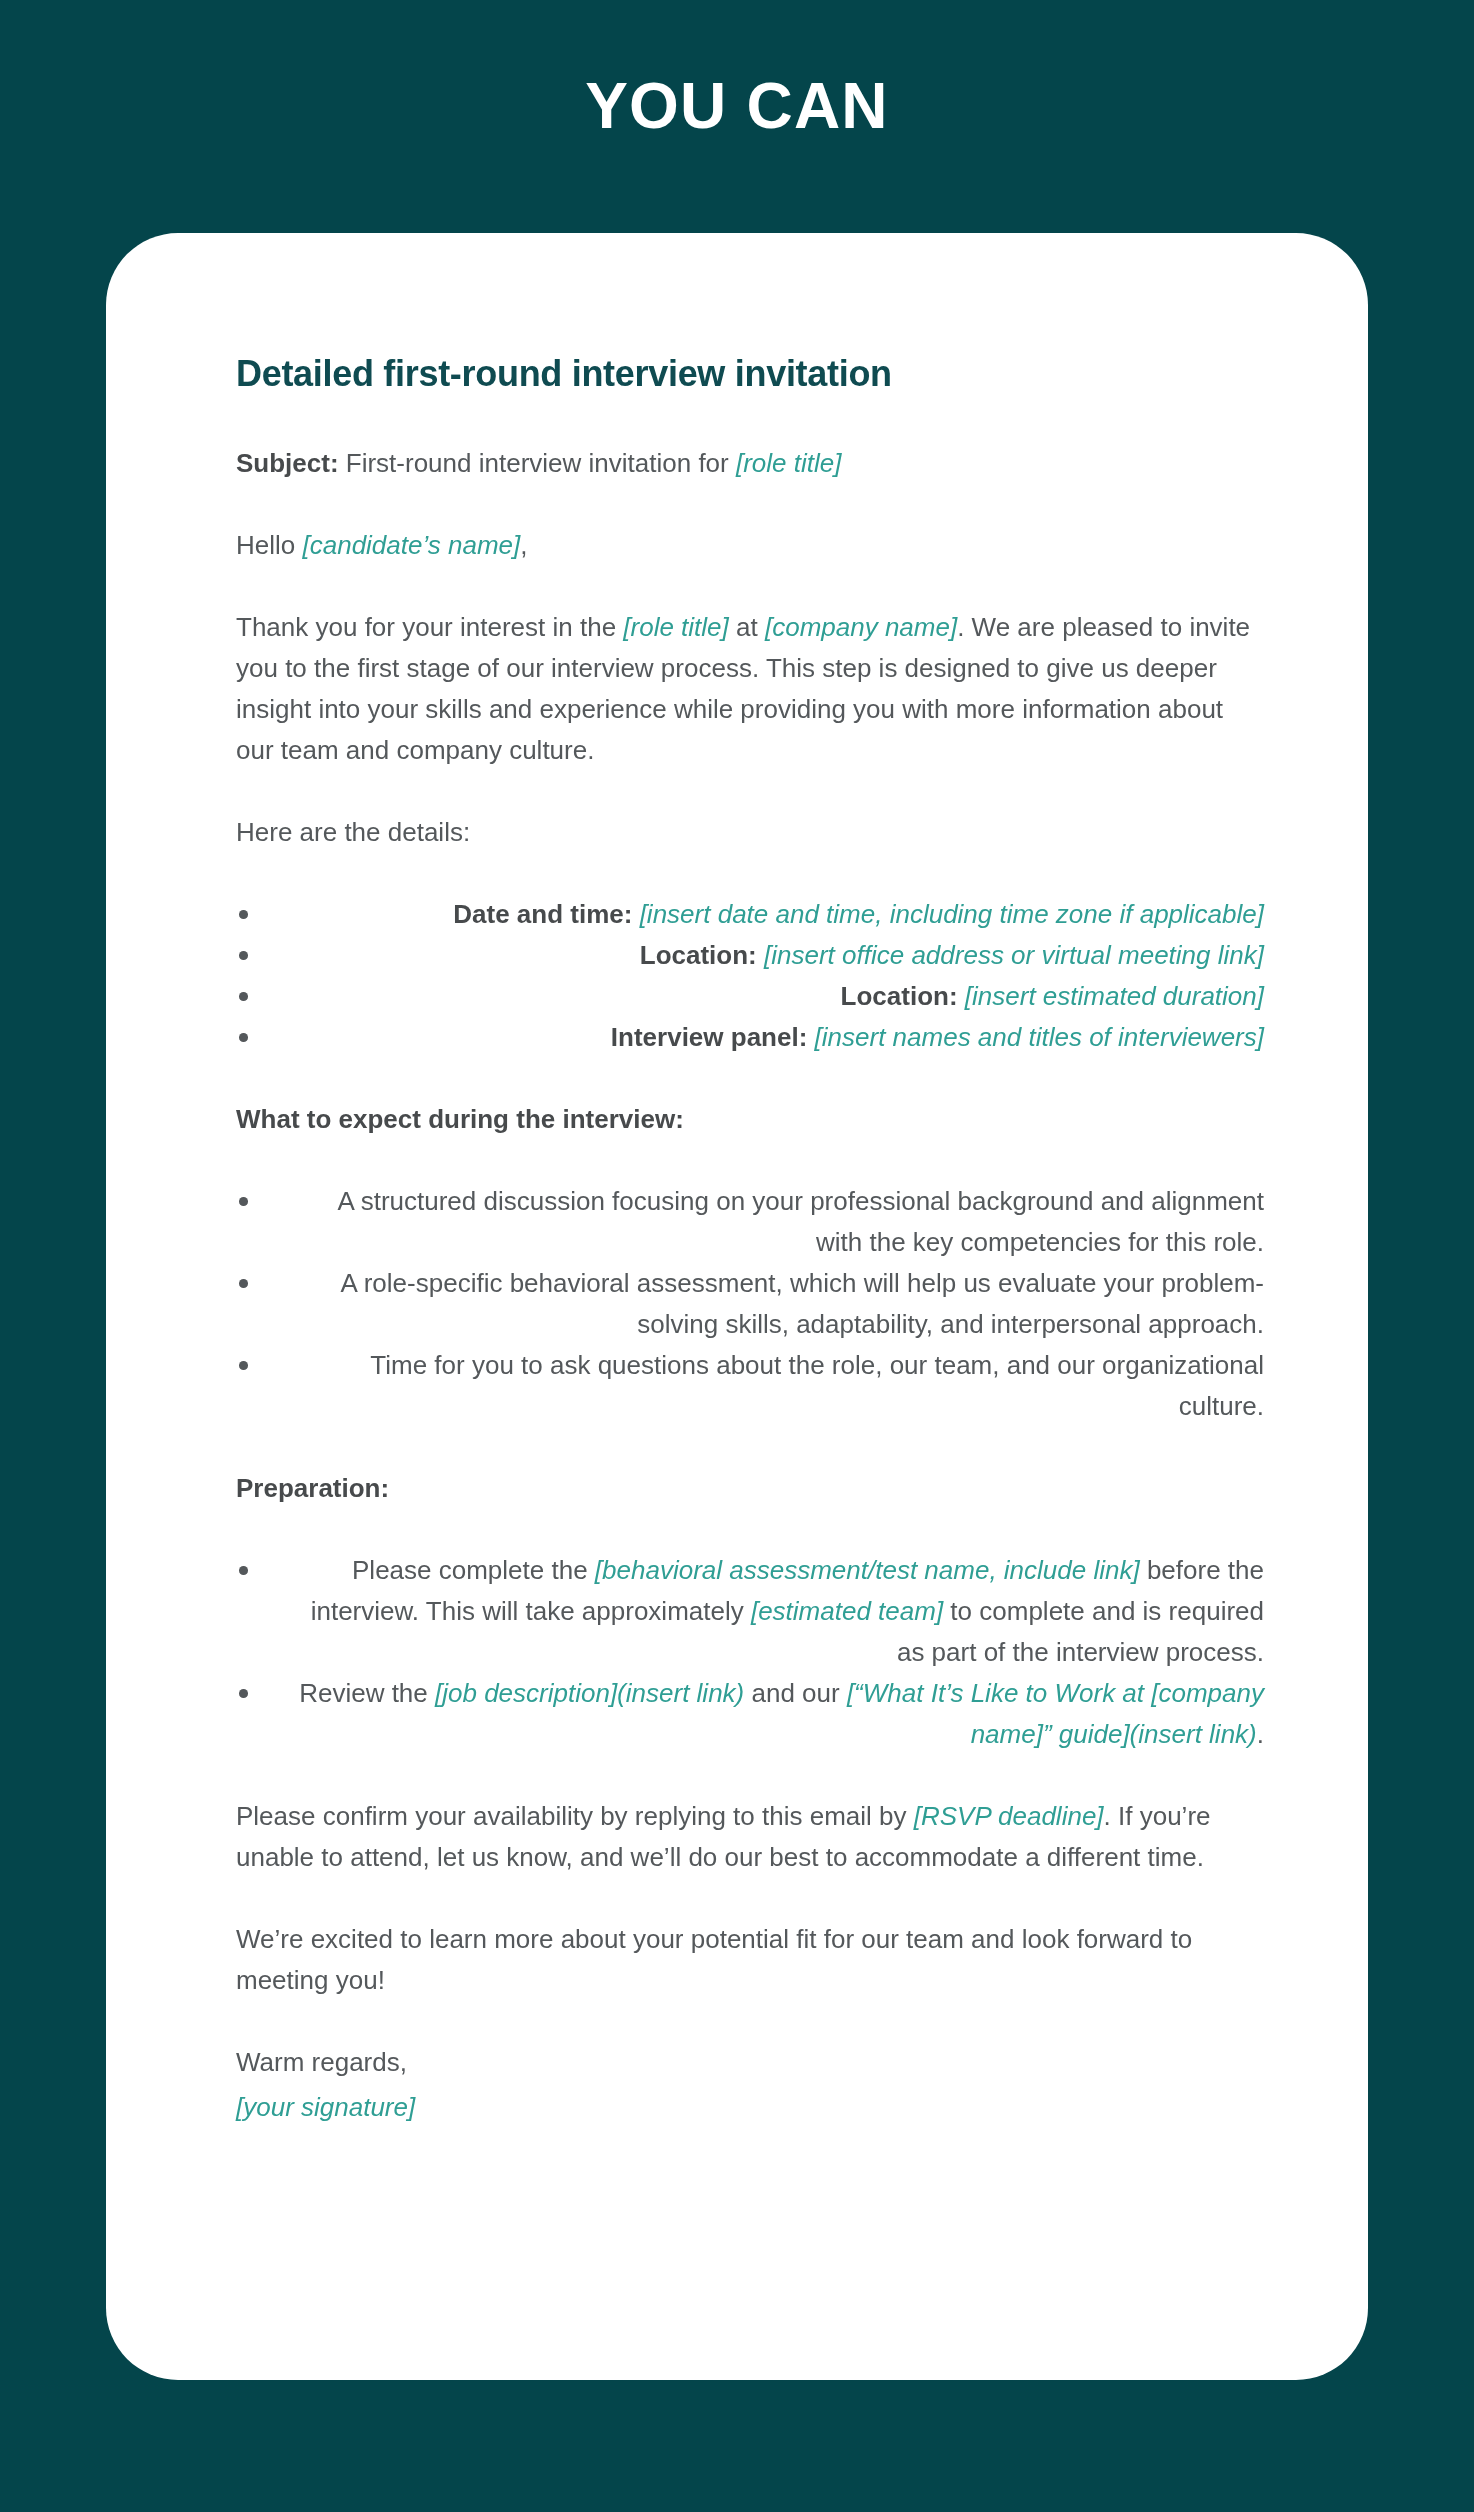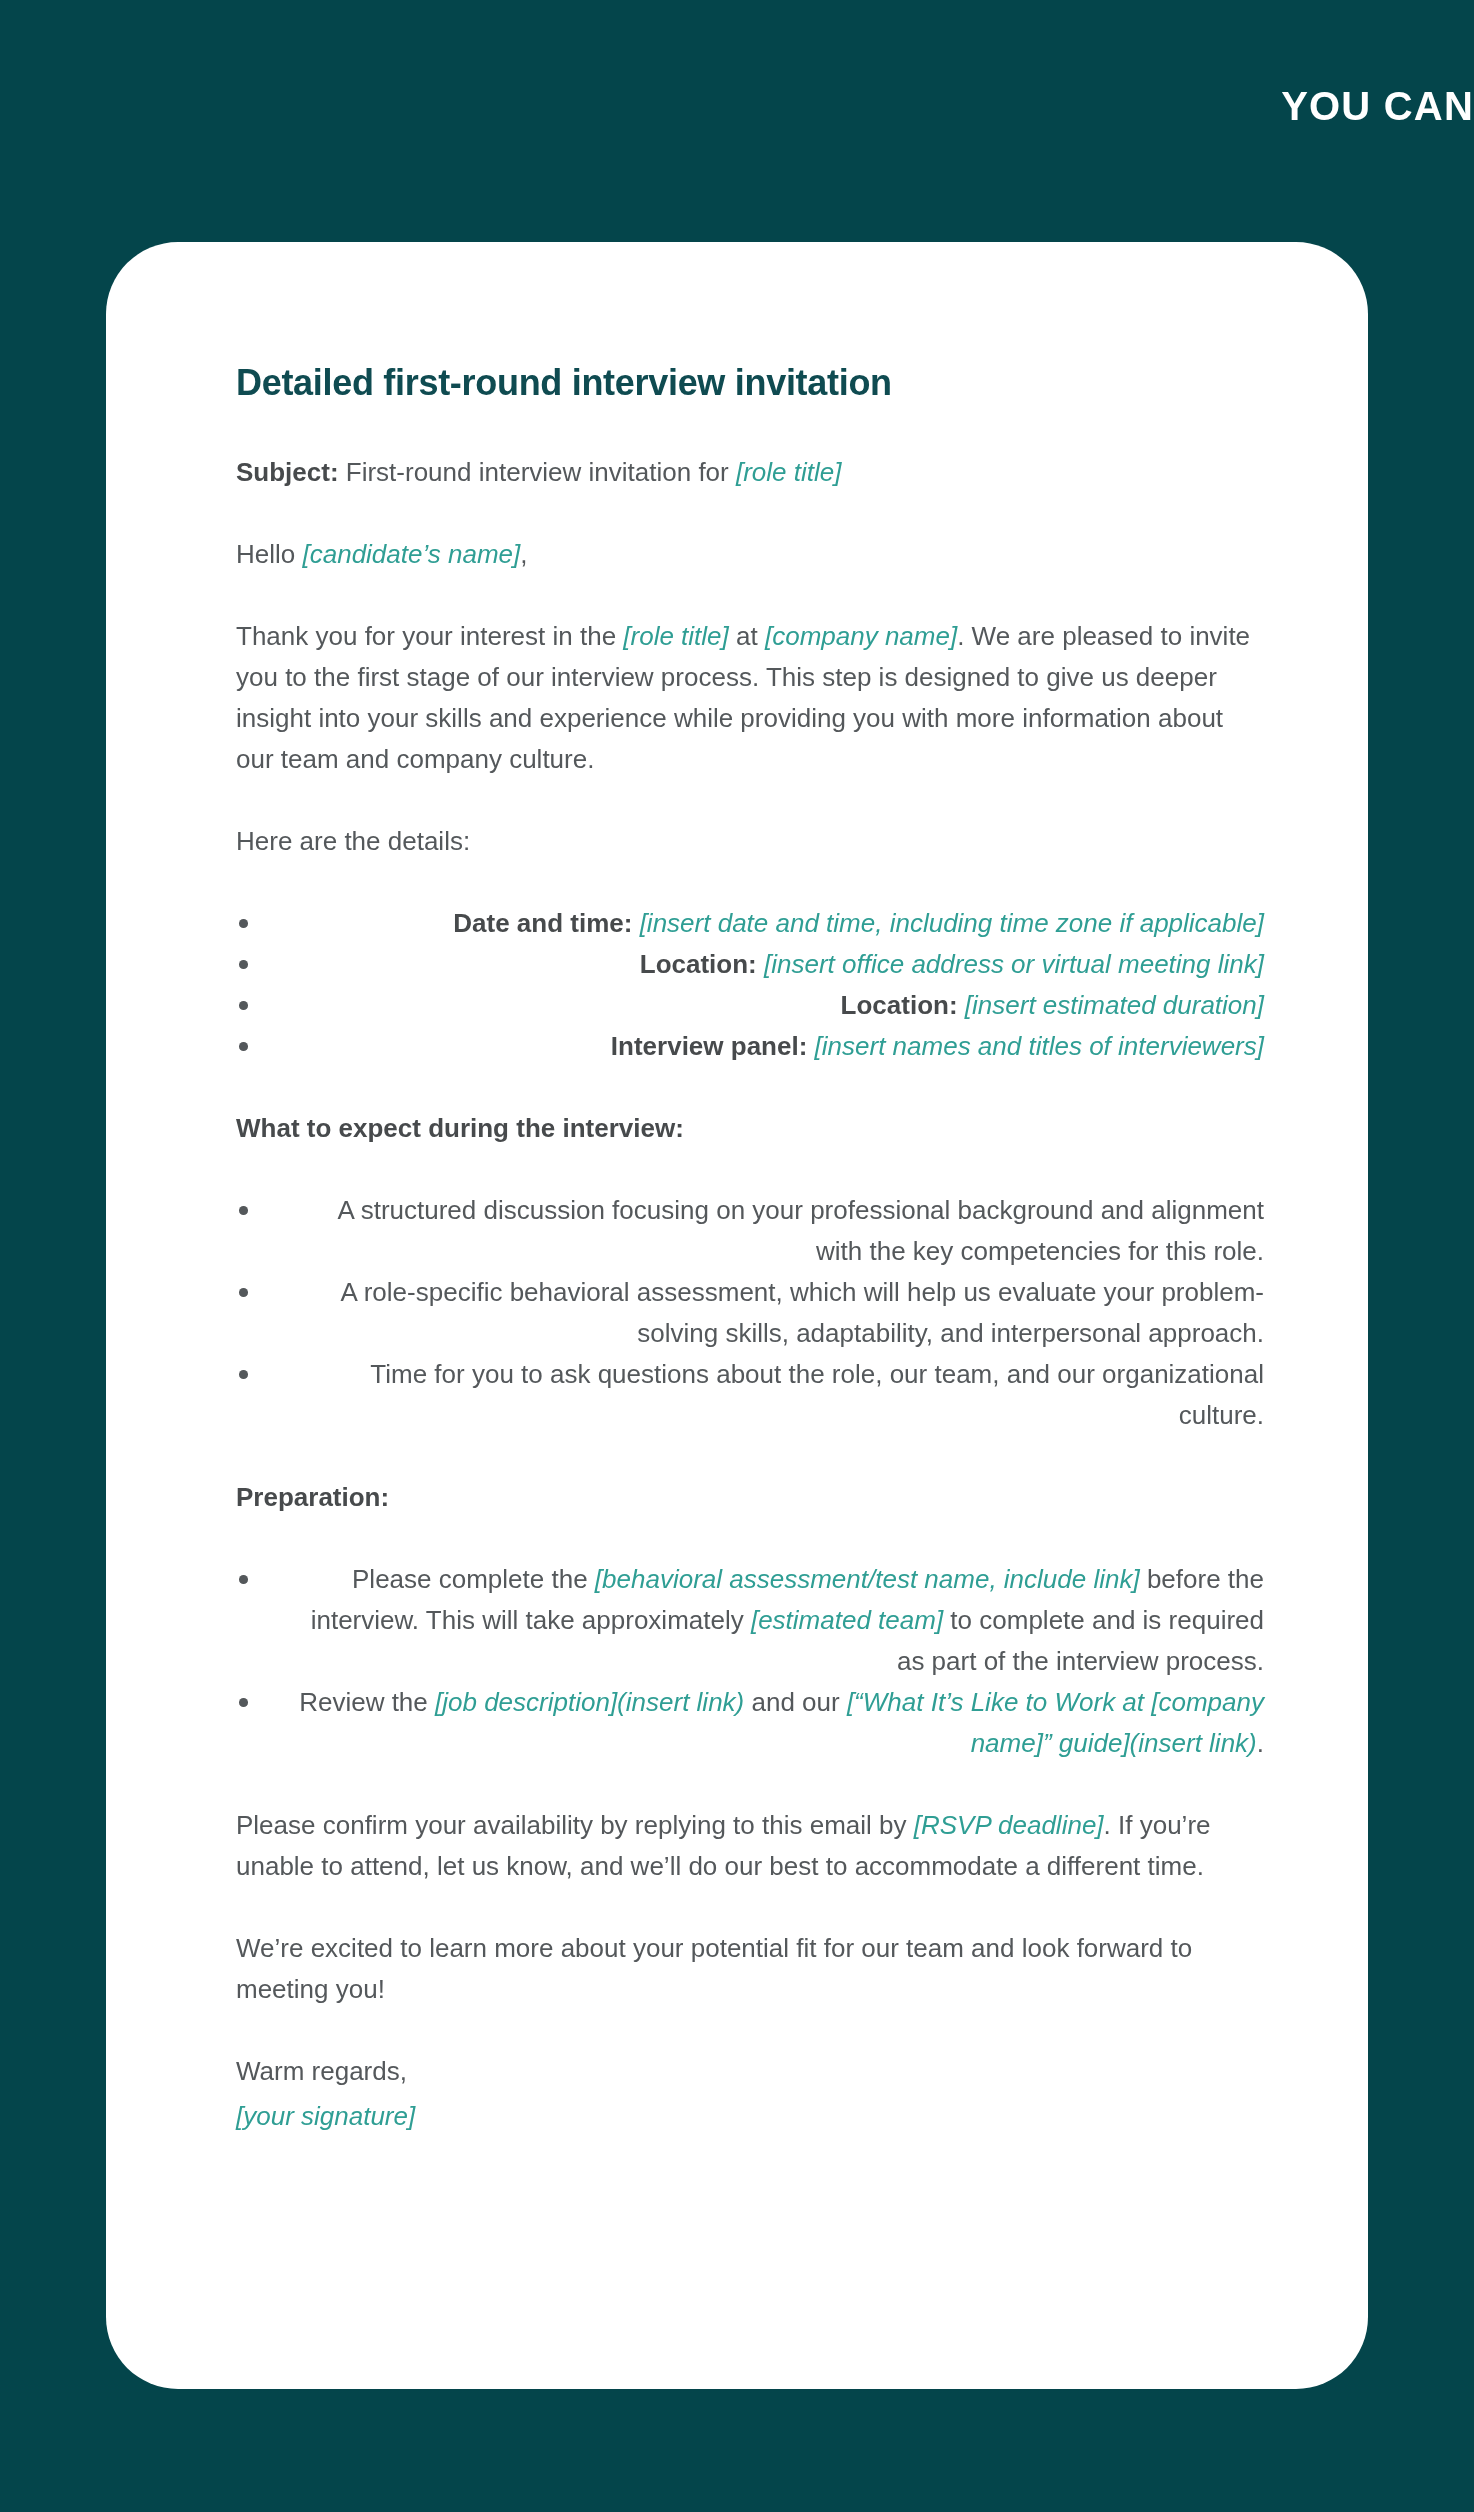--- a/index.html
+++ b/index.html
@@ -4,30 +4,30 @@
 <style>
   html,body{margin:0;padding:0;}
   body{
     width:1474px;height:2512px;position:relative;
     background:var(--background,#04454B);
     font-family:"Liberation Sans",sans-serif;
     -webkit-font-smoothing:antialiased;
   }
   .logo{
     position:absolute;top:81px;left:0;width:100%;
-    text-align:right;color:var(--logo_text,#FFFFFF);
-    font-weight:700;font-size:40px;line-height:51px;letter-spacing:1.2px;
+    text-align:center;color:var(--logo_text,#FFFFFF);
+    font-weight:700;font-size:64px;line-height:51px;letter-spacing:1.2px;
   }
   .logo .logo-line{display:block;}
   .logo .logo-dot{
     display:inline-block;width:20px;height:29px;border-radius:50%;
     background:var(--logo_dot,#3CE06E);margin-left:5.6px;vertical-align:-2.5px;
   }
   .card{
-    position:absolute;left:106px;top:242px;width:1262px;height:2147px;
+    position:absolute;left:106px;top:233px;width:1262px;height:2147px;
     background:var(--card,#FFFFFF);border-radius:72px;
     box-sizing:border-box;padding:119px 104px 0 130px;overflow:hidden;
   }
   h1{
     margin:0 0 47px;font-size:36px;line-height:44px;letter-spacing:-0.3px;
     color:var(--heading,#0F4B51);font-weight:700;
   }
   .body{font-size:26px;line-height:41px;color:var(--body_text,#54585B);}
   .body p{margin:0 0 41px;}
   .body p.tight{margin-bottom:4px;}

